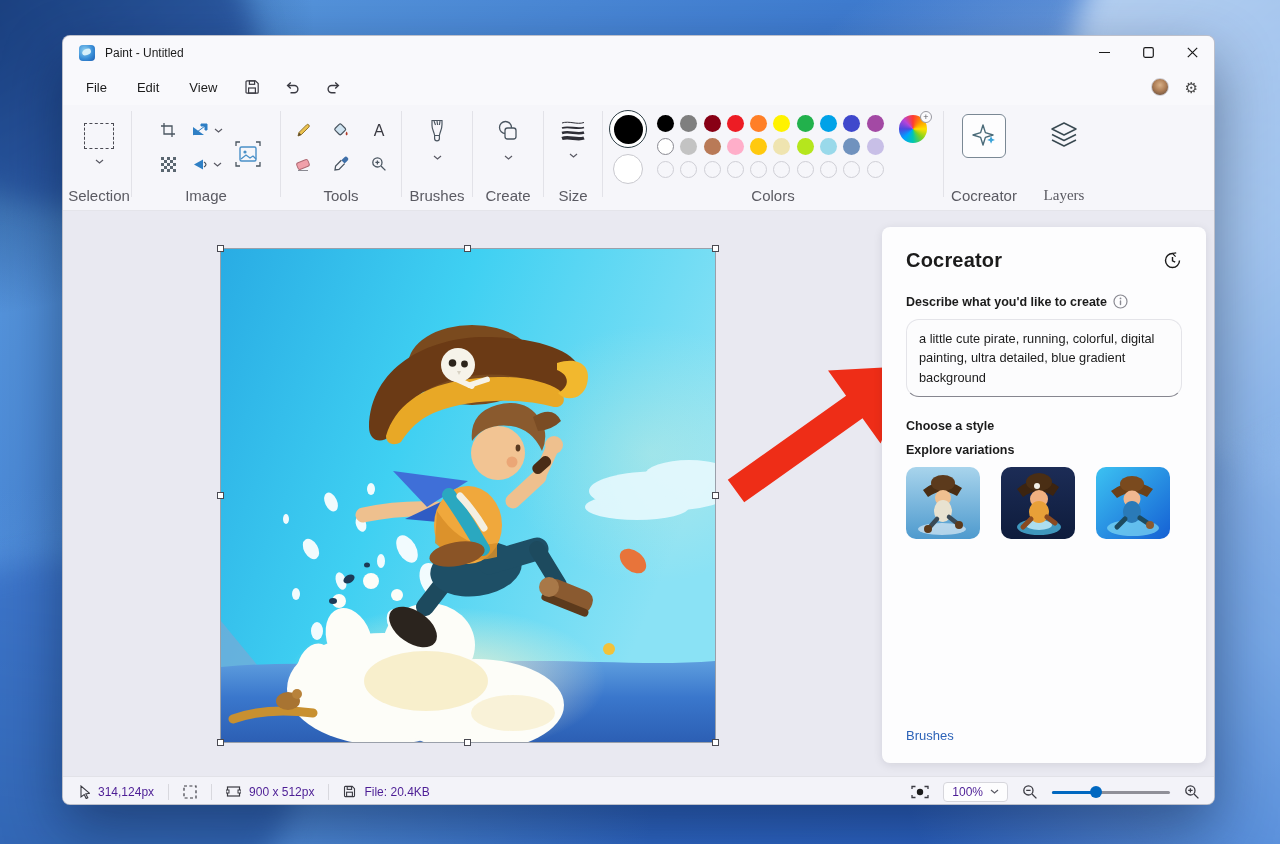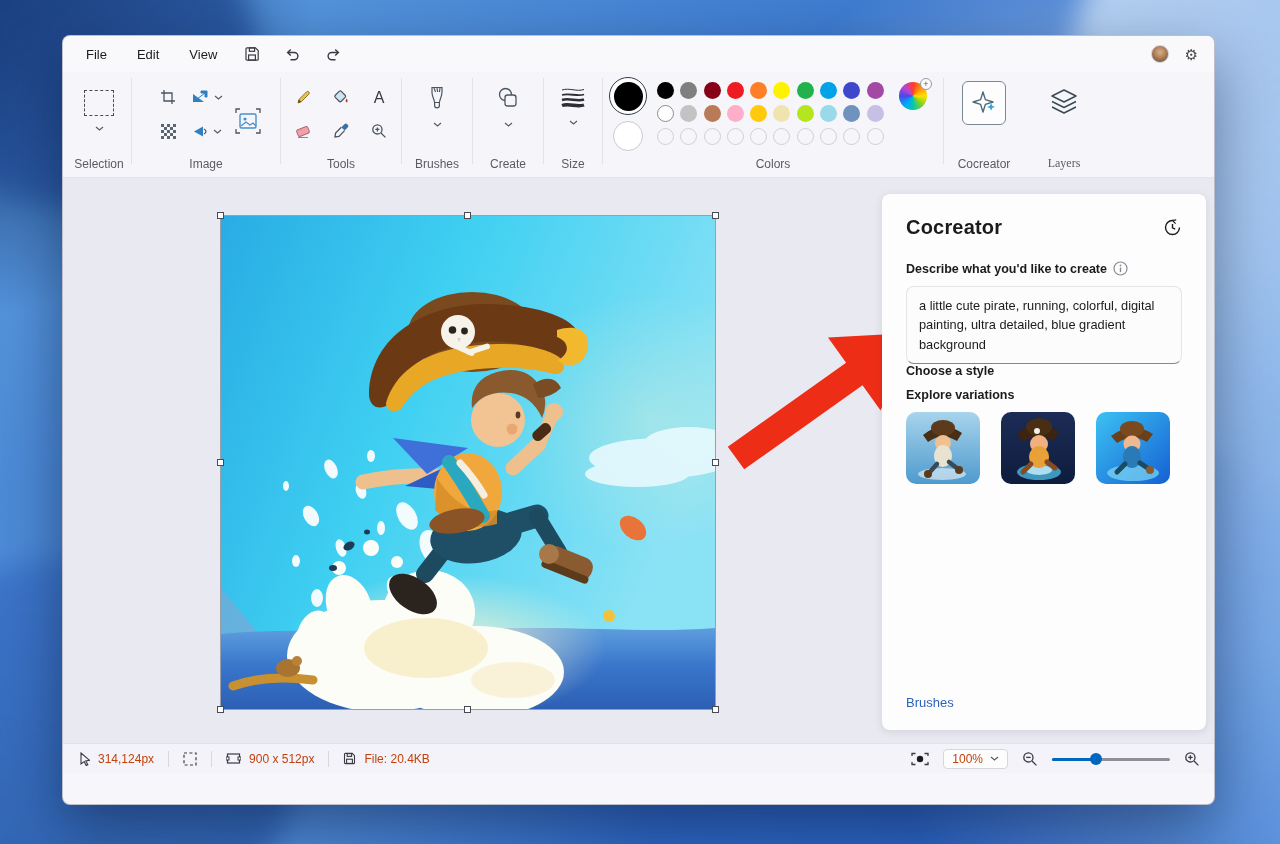--- a/index.html
+++ b/index.html
@@ -43,21 +43,21 @@
   .menu-item { font-size:13px; color:#1b1b1b; padding:6px 15px; border-radius:4px; }
   .mb-icon { padding:5px 12px; display:flex; align-items:center; }
   .menubar-right { position:absolute; right:16px; display:flex; align-items:center; gap:16px; }
   .avatar { width:18px; height:18px; border-radius:50%;
     background:radial-gradient(circle at 50% 38%, #d8b088 0%, #b08058 45%, #5a4334 100%); border:1px solid #cfcfd6; }
   .gear { font-size:15px; color:#4a4a4a; line-height:1; }
 
   
   .ribbon { height:106px; background:#f6f6fa; display:flex; padding-left:4px; border-bottom:1px solid #e4e4ea; position:relative; }
   .rgroup { position:relative; display:flex; flex-direction:column; align-items:center; }
-  .rgroup .glabel { position:absolute; bottom:6px; font-size:12px; color:#5a5a62; white-space:nowrap;text-align:right; }
+  .rgroup .glabel { position:absolute; bottom:6px; font-size:15px; color:#5a5a62; white-space:nowrap;text-align:right; }
   .rdivider { width:1px; height:86px; background:#e2e2e8; margin:6px 0 0 0; align-self:flex-start; }
   .icon-btn { display:flex; align-items:center; justify-content:center; }
   .chev { display:block; }
 
   .g-selection { width:64px; }
   .sel-rect { width:30px; height:26px; border:1.4px dashed #4a4a52; margin-top:18px; }
   .g-selection .chev { margin-top:10px; }
 
   .g-image { width:148px; }
   .img-grid { display:grid; grid-template-columns:34px 44px; grid-template-rows:34px 34px; margin-top:8px; align-items:center; justify-items:center; }
@@ -102,42 +102,42 @@
 
   .red-arrow { position:absolute; left:658px; top:135px; width:200px; height:160px; pointer-events:none; }
 
   
   .panel { position:absolute; left:819px; top:16px; width:324px; height:536px; background:#fdfdfe;
     border-radius:8px; box-shadow:0 2px 10px rgba(20,20,40,.10); padding:22px 24px 20px 24px;
     display:flex; flex-direction:column; }
   .panel-head { display:flex; align-items:center; justify-content:space-between; margin-bottom:22px; }
   .panel-title { font-size:20px; font-weight:700; color:#1b1b1b; letter-spacing:.2px; }
   .field-label { font-size:12.5px; font-weight:700; color:#1b1b1b; margin-bottom:10px; display:flex; align-items:center; gap:6px; }
-  .prompt-box { height:78px; border:1px solid #e4e4e9; border-bottom:1.6px solid #86868f; border-radius:8px;
-    background:#fcfcfd; padding:9px 12px; font-size:12.8px; line-height:1.52; color:#1b1b1b; overflow:hidden; }
+  .prompt-box { height:78px; border:1px solid #e4e4e9; border-bottom:1.6px solid #86868f; border-radius:13px;
+    background:#fcfcfd; padding:9px 12px; font-size:12.8px; line-height:1.52; color:#1b1b1b; margin-bottom:22px; overflow:hidden; }
   .style-select { height:46px; border:1px solid #e4e4e9; border-radius:6px; background:#fbfbfc;
     display:flex; align-items:center; padding:0 14px 0 7px; margin-bottom:22px; }
   .style-thumb { width:44px; height:32px; border-radius:4px; overflow:hidden; margin-right:16px; border:1px solid #d8d8de; }
   .style-value { font-size:13px; font-weight:700; color:#1b1b1b; flex:1; }
   .variations { display:flex; gap:21px; }
   .var-thumb { width:74px; height:72px; border-radius:10px; overflow:hidden; position:relative; }
   .var-thumb svg { display:block; width:74px; height:72px; }
   .panel-footer { margin-top:auto; display:flex; align-items:center; }
   .cancel-link { font-size:13px; color:#2d63b8; }
   .footer-right { margin-left:auto; display:flex; align-items:center; gap:10px; }
   .coin { width:16px; height:16px; border-radius:50%;
     background:radial-gradient(circle at 35% 30%, #ffe990 0%, #f8cf48 55%, #e8a81e 100%); position:relative; }
   .coin::after { content:""; position:absolute; left:7px; top:7px; width:3px; height:3px; border-radius:50%; background:#9a6a10; }
   .credits { font-size:13px; color:#1b1b1b; }
   .create-btn { width:84px; height:30px; margin-left:14px; background:#cfcfd4; color:#f6f6f8; font-size:13px;
     border:none; border-radius:4px; }
 
   
   .statusbar { height:30px; background:#f3f3f9; border-top:1px solid #e2e2e8; display:flex; align-items:center;
-    font-size:12px; color:#c2410c; padding:0 14px;text-align:right; }
+    font-size:12px; color:#4c1d95; padding:0 14px;text-align:right; }
   .sb-seg { display:flex; align-items:center; gap:8px; padding:0 14px; }
   .sb-seg:first-child { padding-left:2px; }
   .sb-div { width:1px; height:16px; background:#d8d8de; }
   .sb-right { margin-left:auto; display:flex; align-items:center; gap:14px; }
   .zoom-box { background:#fdfdfe; border:1px solid #d6d6dc; border-radius:4px; padding:2px 8px; display:flex; align-items:center; gap:7px; font-size:12px; }
   .slider { position:relative; width:118px; height:12px; }
   .slider .track { position:absolute; left:0; right:0; top:5px; height:3px; background:#8f8f98; border-radius:2px; }
   .slider .fill { position:absolute; left:0; width:44px; top:5px; height:3px; background:#0067c0; border-radius:2px; }
   .slider .thumb { position:absolute; left:38px; top:0; width:12px; height:12px; border-radius:50%; background:#0067c0; }
 </style>
@@ -145,20 +145,41 @@
 <body>
 
 <div class="desktop">
   <div class="petal p1"></div>
   <div class="petal p2"></div>
   <div class="petal p3"></div>
   <div class="petal p4"></div>
 
   <div class="window">
 
+    <div class="titlebar">
+      <div class="app-icon"></div>
+      <div class="title-text">Paint - Untitled</div>
+      <div class="win-controls">
+        <div class="win-btn">
+          <svg width="11" height="11">
+              <line x1="0" y1="5.5" x2="11" y2="5.5" stroke="#1b1b1b" stroke-width="1.2"></line>
+            </svg>
+        </div>
+        <div class="win-btn">
+          <svg width="11" height="11">
+              <rect x="0.7" y="0.7" width="9.6" height="9.6" rx="1.5" fill="none" stroke="#1b1b1b" stroke-width="1.2"></rect>
+            </svg>
+        </div>
+        <div class="win-btn">
+          <svg width="11" height="11">
+              <path d="M0.8,0.8 L10.2,10.2 M10.2,0.8 L0.8,10.2" stroke="#1b1b1b" stroke-width="1.2"></path>
+            </svg>
+        </div>
+      </div>
+    </div>
 
     <div class="menubar">
       <span class="menu-item">File</span>
       <span class="menu-item">Edit</span>
       <span class="menu-item">View</span>
       <span class="mb-icon">
         <svg width="16" height="16" viewBox="0 0 16 16" fill="none" stroke="#3a3a42" stroke-width="1.2">
           <path d="M2,2.8 a1,1 0 0 1 1,-1 h8.4 L14.2,4.6 V13.2 a1,1 0 0 1 -1,1 H3 a1,1 0 0 1 -1,-1 Z"></path>
           <rect x="4.6" y="9" width="6.8" height="5.1"></rect>
             <rect x="5.4" y="1.9" width="5.2" height="3.4"></rect>

